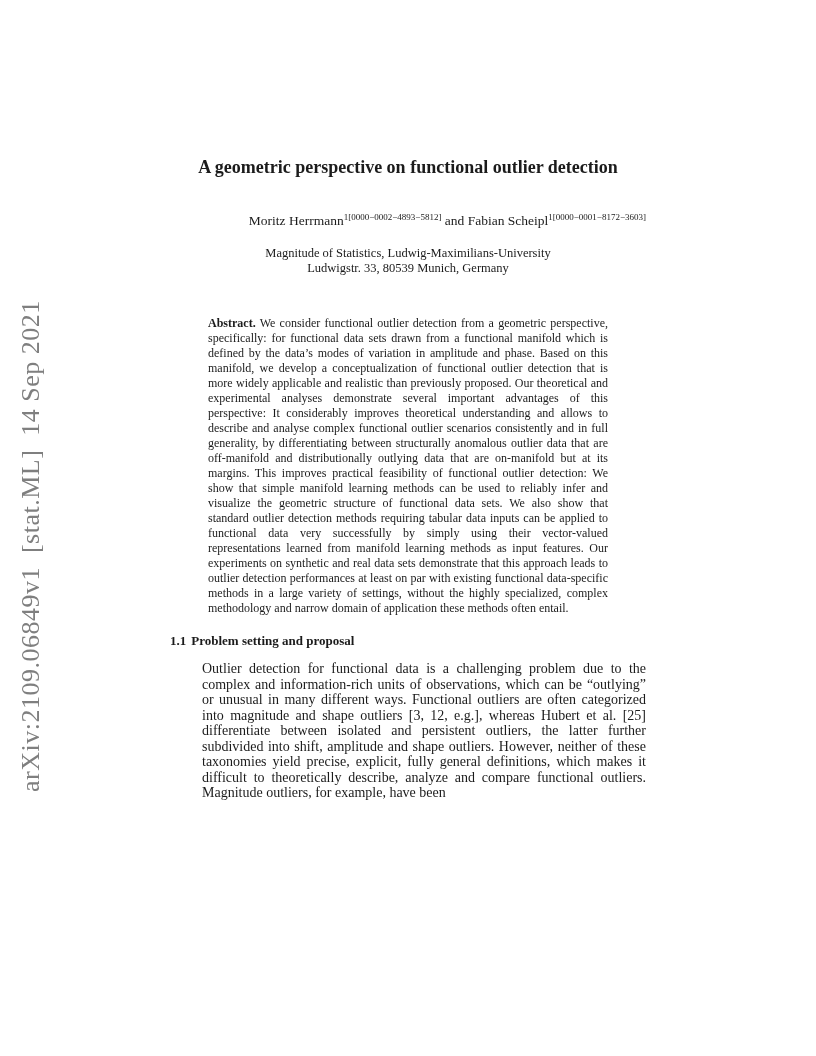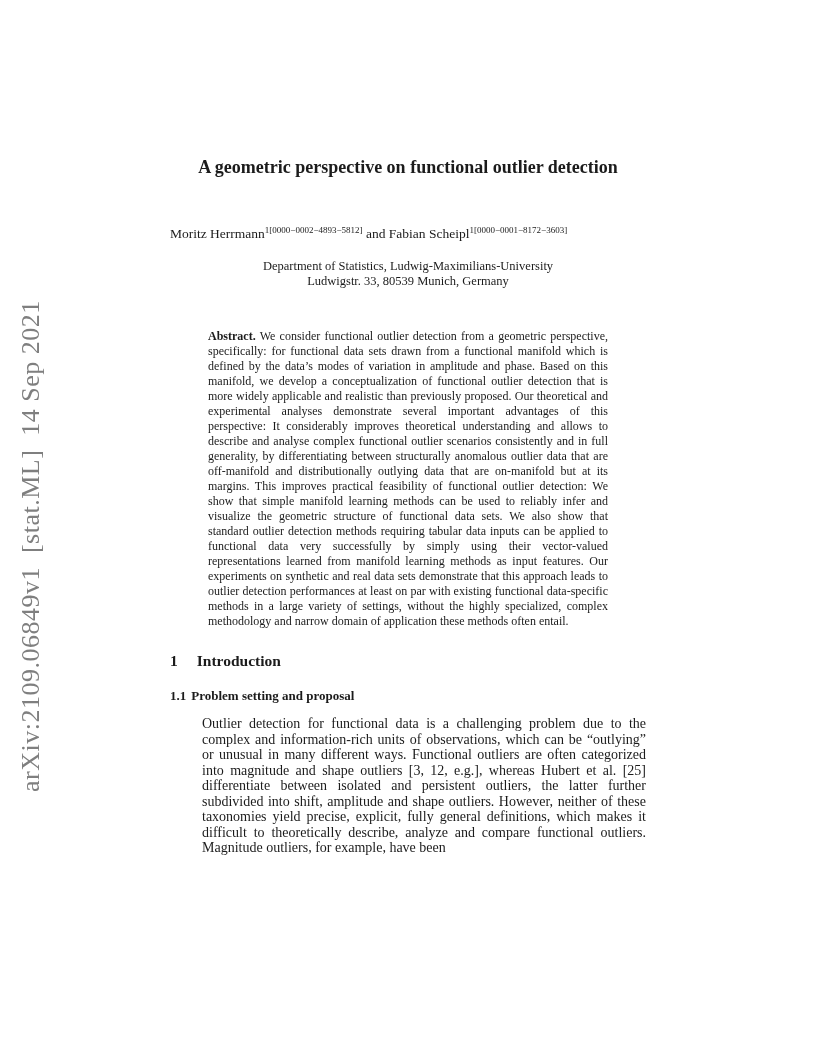--- a/index.html
+++ b/index.html
@@ -34,22 +34,22 @@
   }
   .title {
     margin: 148px auto 0 auto;
     max-width: 440px;
     text-align: center;
     font-size: 18px;
     font-weight: bold;
     line-height: 24px;
   }
   .authors {
-    margin-top: 46px;
-    text-align: left;
+    margin-top: 33px;
+    text-align: right;
     font-size: 13.5px;
     line-height: 17px;
   }
   .authors sup {
     font-size: 9px;
     line-height: 0;
   }
   .affiliation {
     margin-top: 17px;
     text-align: center;
@@ -100,26 +100,25 @@
 
   <div class="watermark">arXiv:2109.06849v1  [stat.ML]  14 Sep 2021</div>
 
   <div class="content">
 
     <h1 class="title">A geometric perspective on functional outlier detection</h1>
 
     <p class="authors"><span>Moritz Herrmann</span><sup>1[0000−0002−4893−5812]</sup> <span>and</span> <span>Fabian Scheipl</span><sup>1[0000−0001−8172−3603]</sup></p>
 
     <div class="affiliation">
-      <div>Department of Statistics, Ludwig-Maximilians-University</div>
+      <div>Magnitude of Statistics, Ludwig-Maximilians-University</div>
       <div>Ludwigstr. 33, 80539 Munich, Germany</div>
     </div>
 
     <p class="abstract"><span class="abstract-label">Abstract.</span> <span>We consider functional outlier detection from a geometric perspective, specifically: for functional data sets drawn from a functional manifold which is defined by the data’s modes of variation in amplitude and phase. Based on this manifold, we develop a conceptualization of functional outlier detection that is more widely applicable and realistic than previously proposed. Our theoretical and experimental analyses demonstrate several important advantages of this perspective: It considerably improves theoretical understanding and allows to describe and analyse complex functional outlier scenarios consistently and in full generality, by differentiating between structurally anomalous outlier data that are off-manifold and distributionally outlying data that are on-manifold but at its margins. This improves practical feasibility of functional outlier detection: We show that simple manifold learning methods can be used to reliably infer and visualize the geometric structure of functional data sets. We also show that standard outlier detection methods requiring tabular data inputs can be applied to functional data very successfully by simply using their vector-valued representations learned from manifold learning methods as input features. Our experiments on synthetic and real data sets demonstrate that this approach leads to outlier detection performances at least on par with existing functional data-specific methods in a large variety of settings, without the highly specialized, complex methodology and narrow domain of application these methods often entail.</span></p>
 
-    <h2 class="section-heading"><span class="sec-num">1</span><span>Introduction</span></h2>
 
     <h3 class="subsection-heading"><span class="sec-num">1.1</span><span>Problem setting and proposal</span></h3>
 
     <p class="body-par">Outlier detection for functional data is a challenging problem due to the complex and information-rich units of observations, which can be “outlying” or unusual in many different ways. Functional outliers are often categorized into magnitude and shape outliers [3, 12, e.g.], whereas Hubert et al. [25] differentiate between isolated and persistent outliers, the latter further subdivided into shift, amplitude and shape outliers. However, neither of these taxonomies yield precise, explicit, fully general definitions, which makes it difficult to theoretically describe, analyze and compare functional outliers. Magnitude outliers, for example, have been</p>
 
   </div>
 </div>
 
 </body></html>

